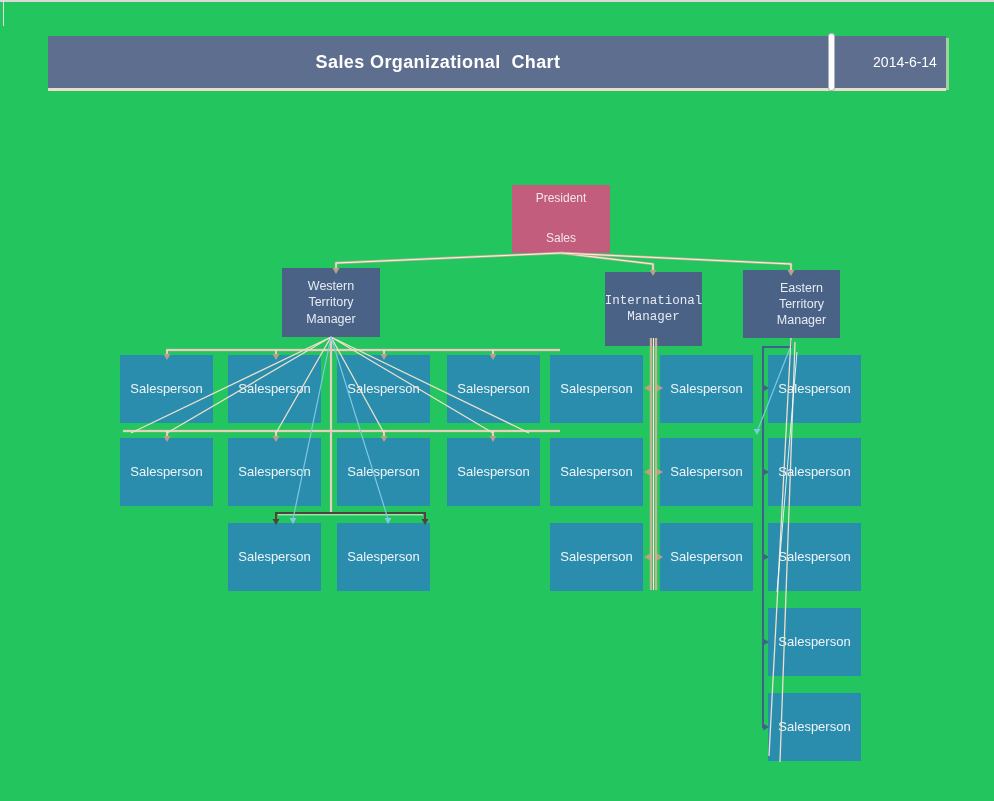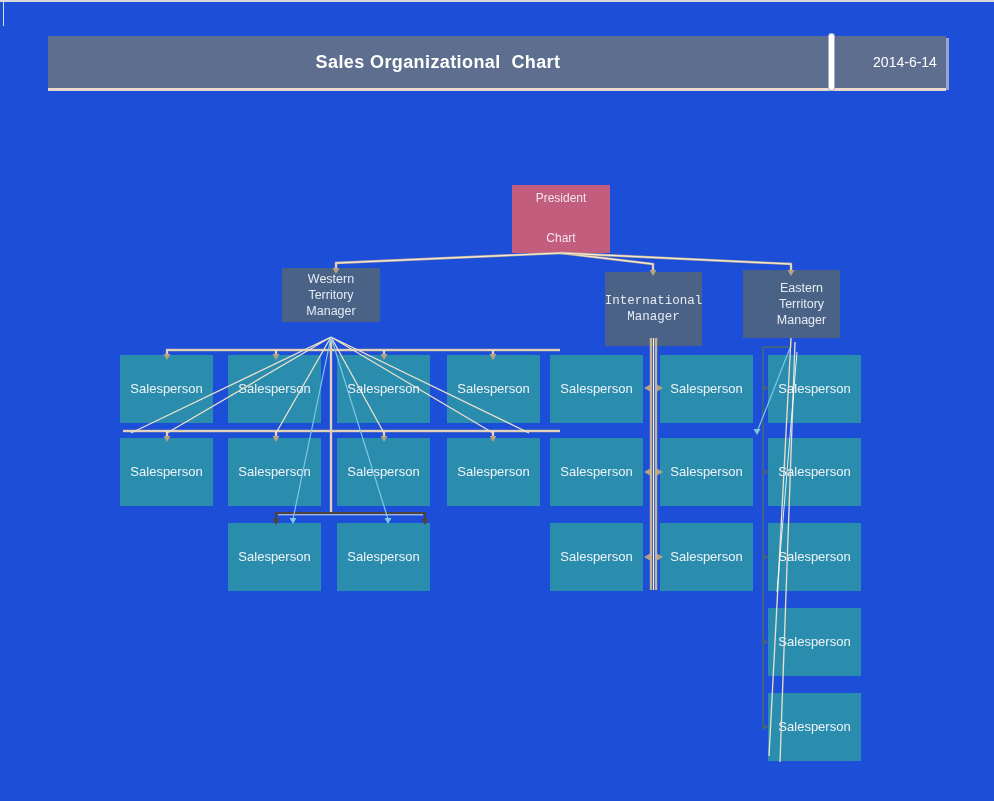--- a/index.html
+++ b/index.html
@@ -2,21 +2,21 @@
 <html style="--bar: #5d6e8e; --pink: #c25d7e; --navy: #4a6285; --teal: #2b8dae; --tan: #c6b295; --tanlight: #f9f1e2; --dkblue: #3f6288; --cyan: #7ec8e3; --dkbrown: #4e443a;"><head>
 <meta charset="utf-8">
 <style>
   :root{
     --bar:#5d6e8e; --pink:#c25d7e; --navy:#4a6285; --teal:#2b8dae;
     --tan:#c6b295; --tanlight:#f9f1e2; --dkblue:#3f6288; --cyan:#7ec8e3; --dkbrown:#4e443a;
   }
   *{box-sizing:border-box;margin:0;padding:0;}
   html,body{background:#ffffff;}
   body{font-family:"Liberation Sans", sans-serif;}
-  .page{position:relative;width:994px;height:801px;background:#1d4ed8;overflow:hidden;}
+  .page{position:relative;width:994px;height:801px;background:#22c55e;overflow:hidden;}
 
   .top-line{position:absolute;left:0;top:0;width:994px;height:2px;background:#d9d9d9;}
   .left-tick{position:absolute;left:3px;top:0;width:1px;height:26px;background:#e0e0e0;}
 
   .titlebar{position:absolute;left:48px;top:36px;width:898px;height:52px;background:var(--bar);
     box-shadow:0 3px 0 rgba(240,222,202,.95), 3px 2px 0 rgba(240,222,202,.6);}
   .titlebar-title{position:absolute;left:0;right:118px;top:0;height:52px;line-height:52px;
     text-align:center;color:#fff;font-size:18px;font-weight:600;letter-spacing:.4px;white-space:pre;}
   .titlebar-divider{position:absolute;left:780px;top:-3px;width:7px;height:58px;background:#fdfdfd;
     border:1px solid #a8b0bf;border-radius:3px;}
@@ -50,23 +50,23 @@
 
   <div class="titlebar">
     <div class="titlebar-title">Sales Organizational  Chart</div>
     <div class="titlebar-divider"></div>
     <div class="titlebar-date">2014-6-14</div>
   </div>
 
   <div id="chart">
       <div class="node node-pres" style="left: 512px; top: 185px; width: 98px; height: 68px; gap: 24px;">
         <span class="ln">President</span>
-        <span class="ln">Chart</span>
-      </div>
-      <div class="node node-mgr" style="left: 282px; top: 268px; width: 98px; height: 54px;">
+        <span class="ln">Sales</span>
+      </div>
+      <div class="node node-mgr" style="left: 282px; top: 268px; width: 98px; height: 69px;">
         <span class="ln">Western</span>
         <span class="ln">Territory</span>
         <span class="ln">Manager</span>
       </div>
       <div class="node node-mgr" style="left: 605px; top: 272px; width: 97px; height: 74px; font-family: Liberation Mono, monospace;">
         <span class="ln">International</span>
         <span class="ln">Manager</span>
       </div>
       <div class="node node-mgr" style="left: 743px; top: 270px; width: 97px; height: 68px; padding-left: 20px;">
         <span class="ln">Eastern</span>

